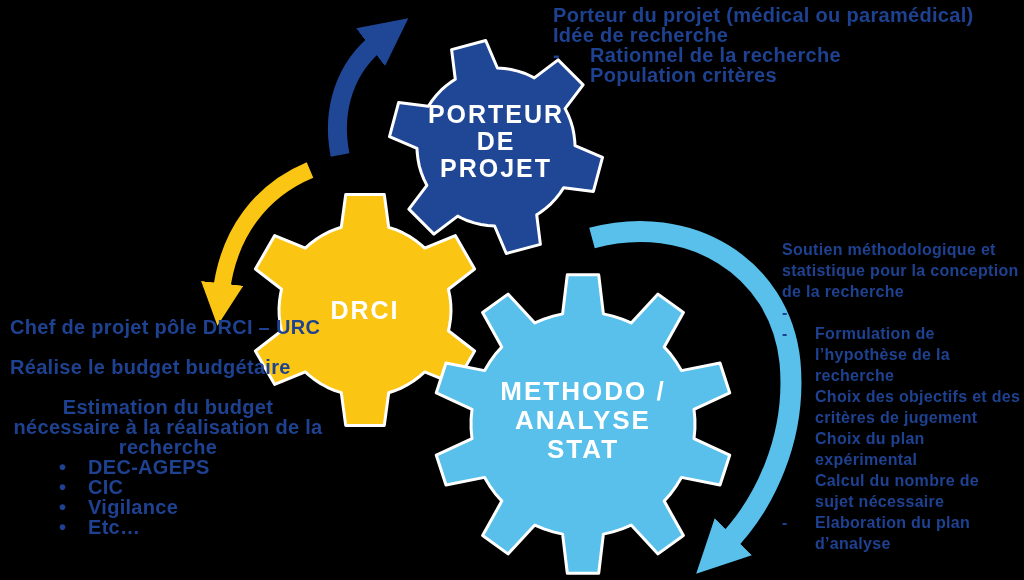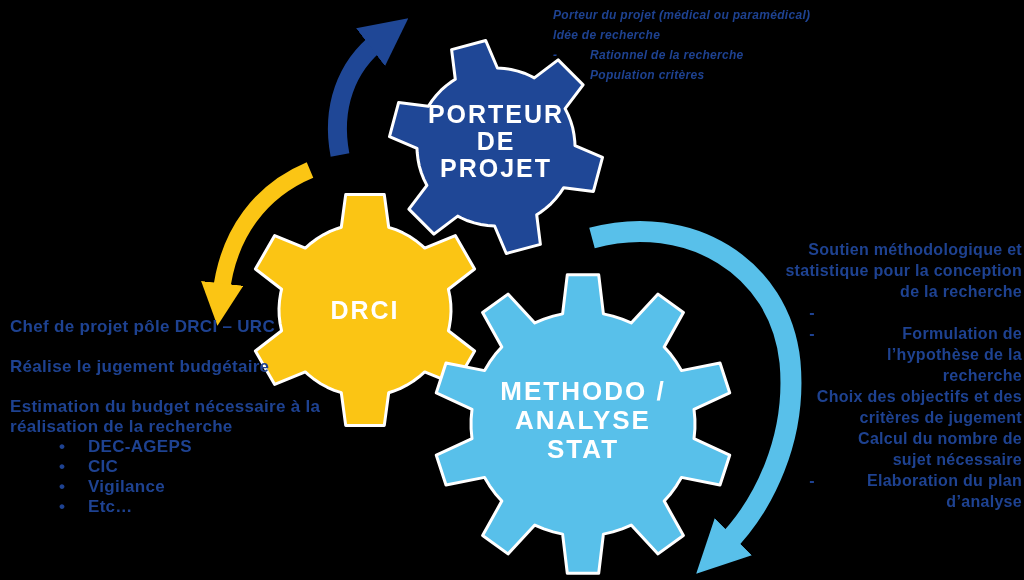--- a/index.html
+++ b/index.html
@@ -22,25 +22,25 @@
     letter-spacing:2px;
     text-anchor:middle;
   }
   .gear-label-large{font-size:25px;}
   .gear-label-xl{font-size:26px;}
   .note{
     position:absolute;
     color:var(--text-blue);
     letter-spacing:0.3px;
   }
-  .note-porteur{left:553px;top:5px;width:466px;font-size:12px;line-height:20px;font-style:italic;}
-  .note-methodo{left:782px;top:239px;width:240px;font-size:16px;line-height:21px;text-align:right;}
-  .note-drci{left:10px;top:317px;width:316px;font-size:17px;line-height:20px;}
+  .note-porteur{left:553px;top:5px;width:466px;font-size:20px;line-height:20px;}
+  .note-methodo{left:782px;top:239px;width:240px;font-size:16px;line-height:21px;}
+  .note-drci{left:10px;top:317px;width:316px;font-size:20px;line-height:20px;}
   .note-drci .para{margin-bottom:20px;}
-  .note-drci .para-tight{margin-bottom:0;}
+  .note-drci .para-tight{margin-bottom:0;text-align:center;}
   .hang-item{display:flex;align-items:flex-start;}
   .note-porteur .hang-dash{flex:0 0 37px;}
   .note-methodo .hang-dash{flex:0 0 33px;}
   .hang-text{flex:1;}
   .bullet-row{display:flex;align-items:flex-start;}
   .bullet-glyph{flex:0 0 29px;margin-left:49px;}
 </style>
 </head>
 <body>
 
@@ -91,21 +91,21 @@
       <span class="hang-text">Rationnel de la recherche</span>
     </div>
     <div class="hang-item">
       <span class="hang-dash"></span>
       <span class="hang-text">Population critères</span>
     </div>
   </div>
 
   <div class="note note-drci">
     <div class="para">Chef de projet pôle DRCI – URC</div>
-    <div class="para">Réalise le jugement budgétaire</div>
+    <div class="para">Réalise le budget budgétaire</div>
     <div class="para-tight">Estimation du budget nécessaire à la réalisation de la recherche</div>
     <div class="bullet-row">
       <span class="bullet-glyph">•</span>
       <span>DEC-AGEPS</span>
     </div>
     <div class="bullet-row">
       <span class="bullet-glyph">•</span>
       <span>CIC</span>
     </div>
     <div class="bullet-row">
@@ -126,20 +126,24 @@
     <div class="hang-item">
       <span class="hang-dash">-</span>
       <span class="hang-text">Formulation de l’hypothèse de la recherche</span>
     </div>
     <div class="hang-item">
       <span class="hang-dash"></span>
       <span class="hang-text">Choix des objectifs et des critères de jugement</span>
     </div>
     <div class="hang-item">
       <span class="hang-dash"></span>
+      <span class="hang-text">Choix du plan expérimental</span>
+    </div>
+    <div class="hang-item">
+      <span class="hang-dash"></span>
       <span class="hang-text">Calcul du nombre de sujet nécessaire</span>
     </div>
     <div class="hang-item">
       <span class="hang-dash">-</span>
       <span class="hang-text">Elaboration du plan d’analyse</span>
     </div>
   </div>
 
 </div>
 

